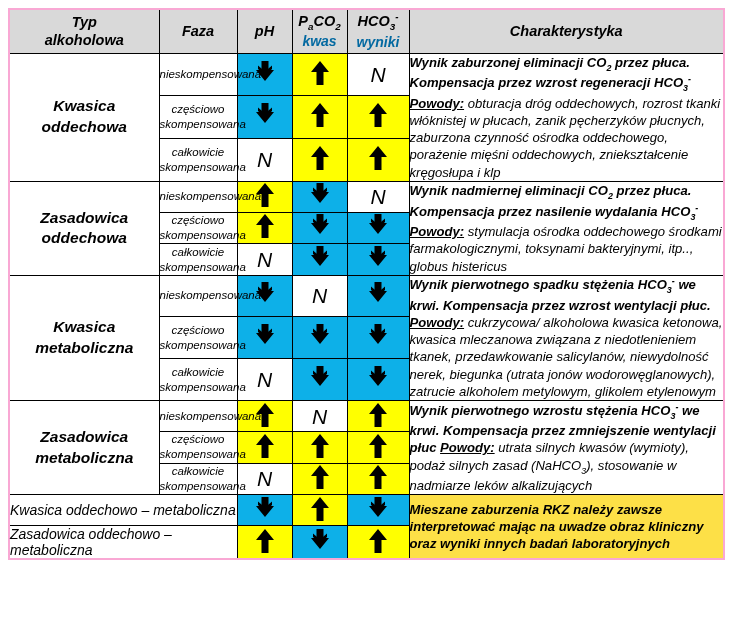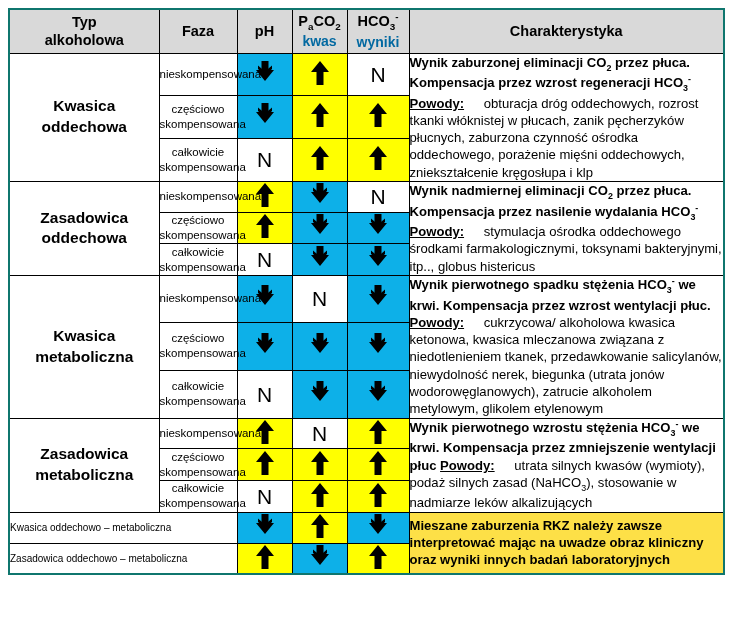--- a/index.html
+++ b/index.html
@@ -17,21 +17,22 @@
     position: relative;
     width: 731px;
     height: 623px;
     box-sizing: border-box;
     padding: 8px 8px 6px 8px;
   }
   table.rkz {
     border-collapse: collapse;
     table-layout: fixed;
     width: 715px;
-    border: 2px solid #0f766e;
+    border: 2px solid #f9a8d4;
+    font-style: italic;
   }
   table.rkz td, table.rkz th {
     border: 1px solid #000;
     padding: 0;
     vertical-align: middle;
     box-sizing: border-box;
   }
 
   
   col.c-type { width: 150px; }
@@ -118,27 +119,26 @@
   }
   td.char-cell .lead {
     font-weight: bold;
   }
   td.char-cell .pow {
     font-weight: bold;
     text-decoration: underline;
   }
   td.char-cell .body-txt {
     font-weight: normal;
-    margin-left: 16px;
   }
 
   
   td.mixed-name {
     text-align: left;
-    font-size: 10px;
+    font-size: 14px;
     font-weight: normal;
     padding-left: 10px;
     background: #ffffff;
     height: 31px;
   }
   td.mixed-char {
     background: #fde047;
     padding: 3px 7px;
     font-size: 13.1px;
     line-height: 1.33;

